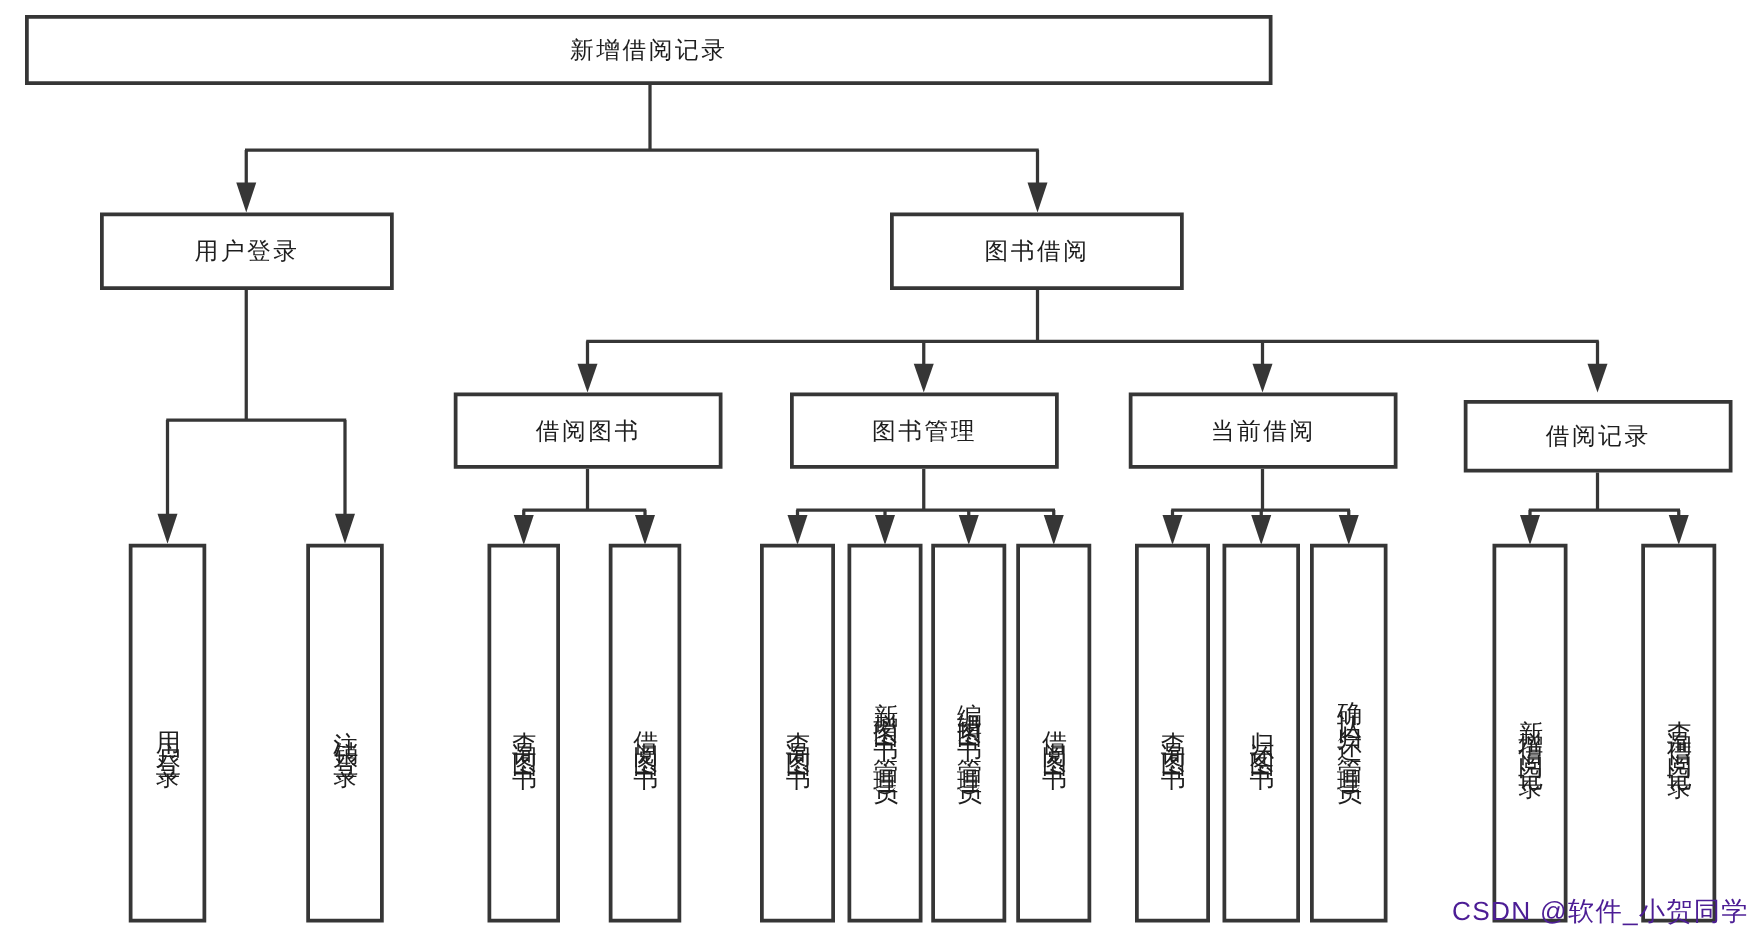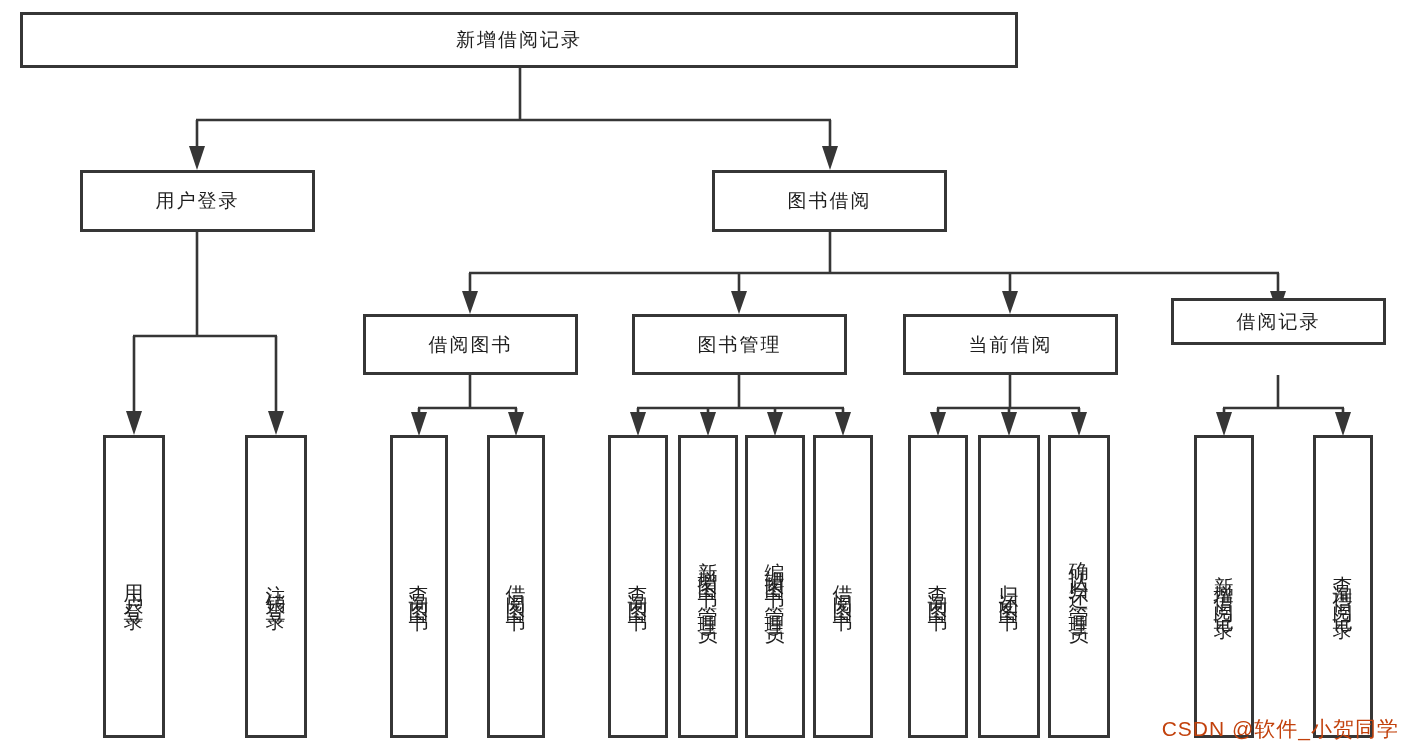--- a/index.html
+++ b/index.html
@@ -43,34 +43,34 @@
     text-orientation: mixed;
     font-size: 20px;
     letter-spacing: 9px;
     line-height: 1;
   }
   .watermark {
     position: absolute;
     right: 6px;
     bottom: 4px;
     font-size: 21px;
-    color: #c2410c;
+    color: #4c1d95;
     letter-spacing: 1px;
     white-space: nowrap;
   }
   
   #root-box   { left: 20px;  top: 12px;  width: 998px; height: 56px; }
 
   #lv2-login  { left: 80px;  top: 170px; width: 235px; height: 62px; }
   #lv2-mgmt   { left: 712px; top: 170px; width: 235px; height: 62px; }
 
   #lv3-recommend { left: 363px;  top: 314px; width: 215px; height: 61px; }
   #lv3-borrowing { left: 632px;  top: 314px; width: 215px; height: 61px; }
   #lv3-current   { left: 903px;  top: 314px; width: 215px; height: 61px; }
-  #lv3-records   { left: 1171px; top: 298px; width: 215px; height: 47px; }
+  #lv3-records   { left: 1171px; top: 320px; width: 215px; height: 58px; }
 
   .leaf { top: 435px; height: 303px; }
   #leaf-userlogin  { left: 103px;  width: 62px; }
   #leaf-logout     { left: 245px;  width: 62px; }
   #leaf-rec-query  { left: 390px;  width: 58px; }
   #leaf-rec-borrow { left: 487px;  width: 58px; }
   #leaf-bor-query  { left: 608px;  width: 60px; }
   #leaf-bor-add    { left: 678px;  width: 60px; }
   #leaf-bor-edit   { left: 745px;  width: 60px; }
   #leaf-bor-borrow { left: 813px;  width: 60px; }

